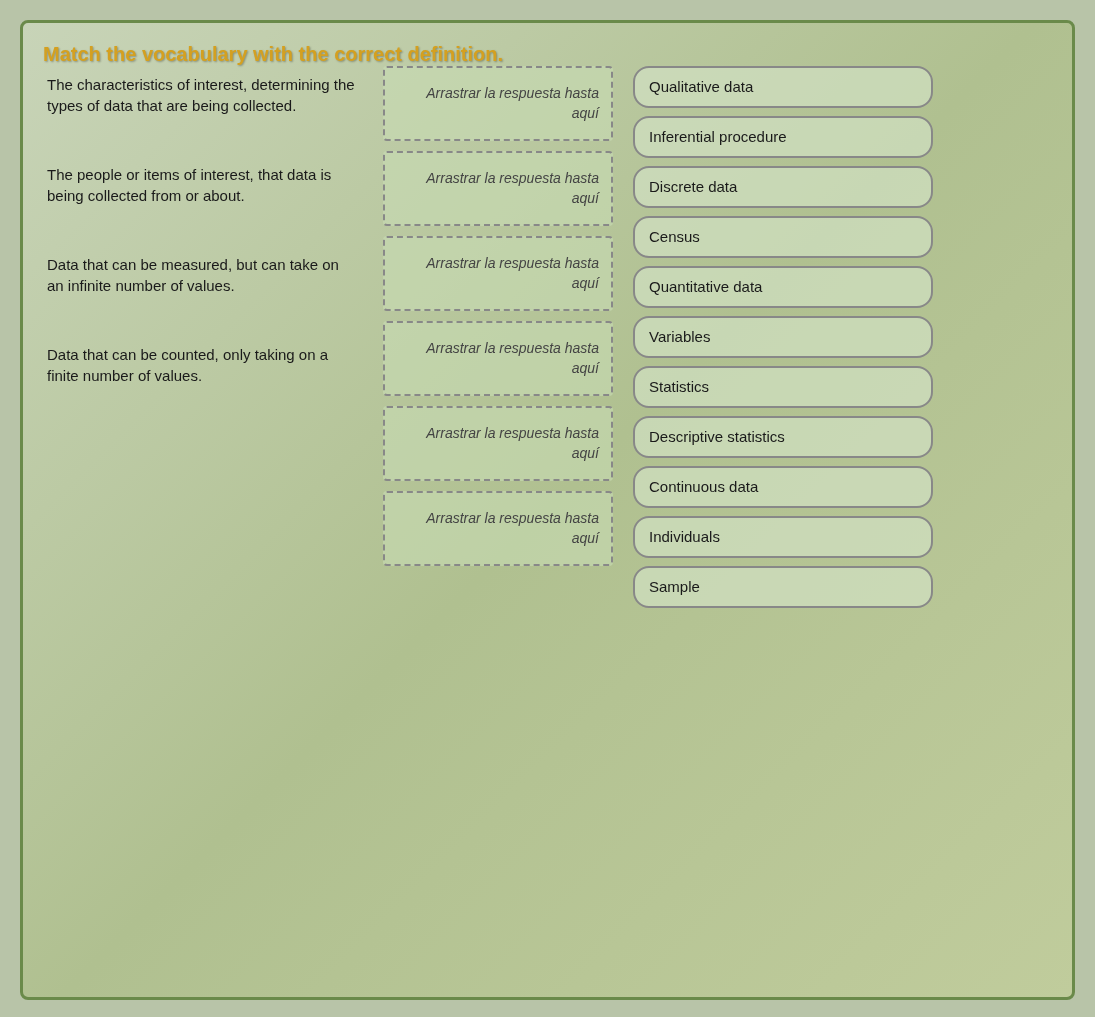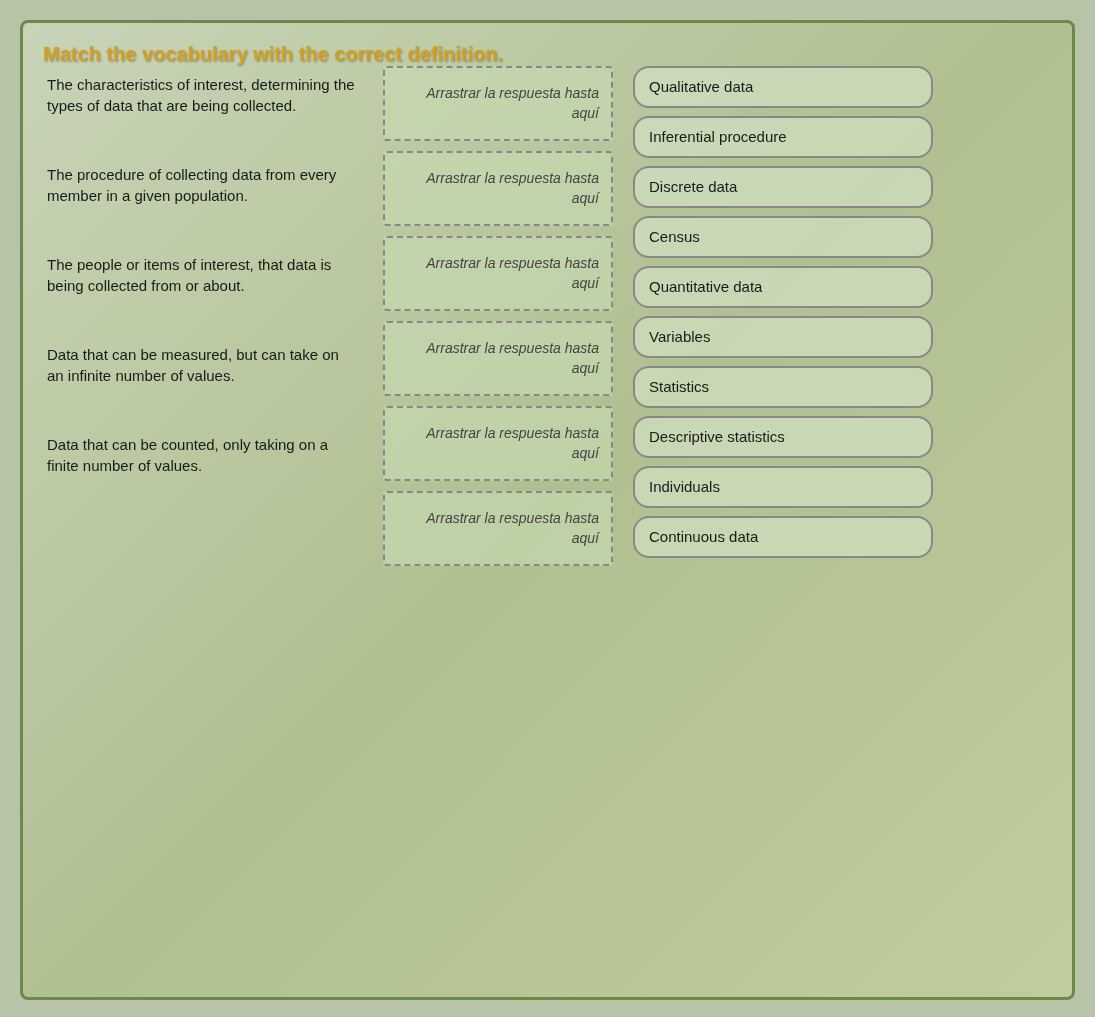--- a/index.html
+++ b/index.html
@@ -92,21 +92,20 @@
 </head>
 <body>
 
 <div class="main-container">
   <div class="title">Match the vocabulary with the correct definition.</div>
 
   <div class="content-area">
 
     <div class="left-column">
       <div class="definition-box">The characteristics of interest, determining the types of data that are being collected.</div>
-      <div class="definition-box">The procedure of collecting data from every member in a given population.</div>
       <div class="definition-box">The people or items of interest, that data is being collected from or about.</div>
       <div class="definition-box">Data that can be measured, but can take on an infinite number of values.</div>
       <div class="definition-box">Data that can be counted, only taking on a finite number of values.</div>
     </div>
 
     <div class="middle-column">
       <div class="drop-target">
         <span class="drop-target-text">Arrastrar la respuesta hasta aquí</span>
       </div>
       <div class="drop-target">
@@ -145,21 +144,24 @@
       <div class="vocab-box">
         <span>Variables</span>
       </div>
       <div class="vocab-box">
         <span>Statistics</span>
       </div>
       <div class="vocab-box">
         <span>Descriptive statistics</span>
       </div>
       <div class="vocab-box">
+        <span>Continuous data</span>
+      </div>
+      <div class="vocab-box">
         <span>Individuals</span>
       </div>
       <div class="vocab-box">
-        <span>Continuous data</span>
+        <span>Sample</span>
       </div>
     </div>
 
   </div>
 </div>
 
 </body></html>

